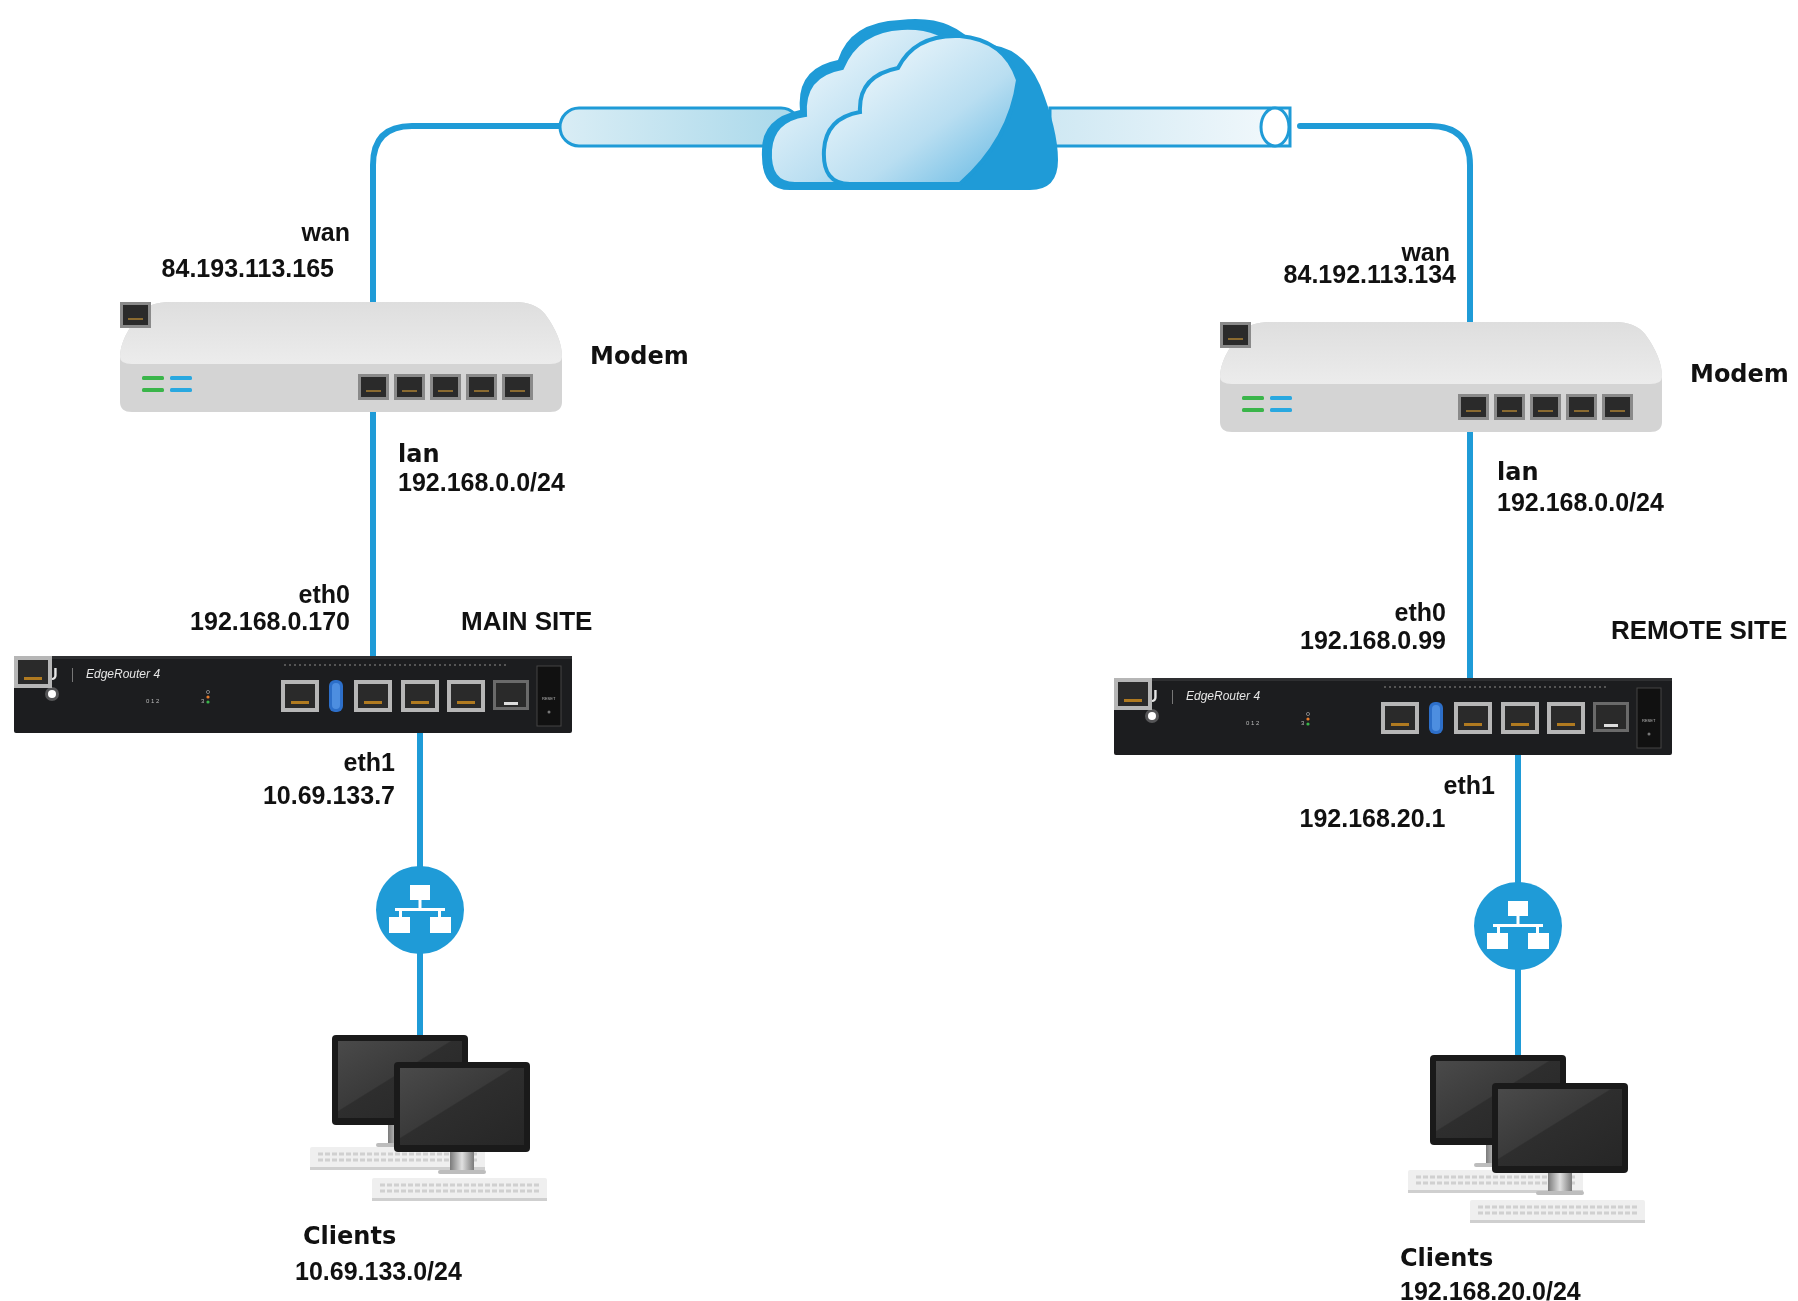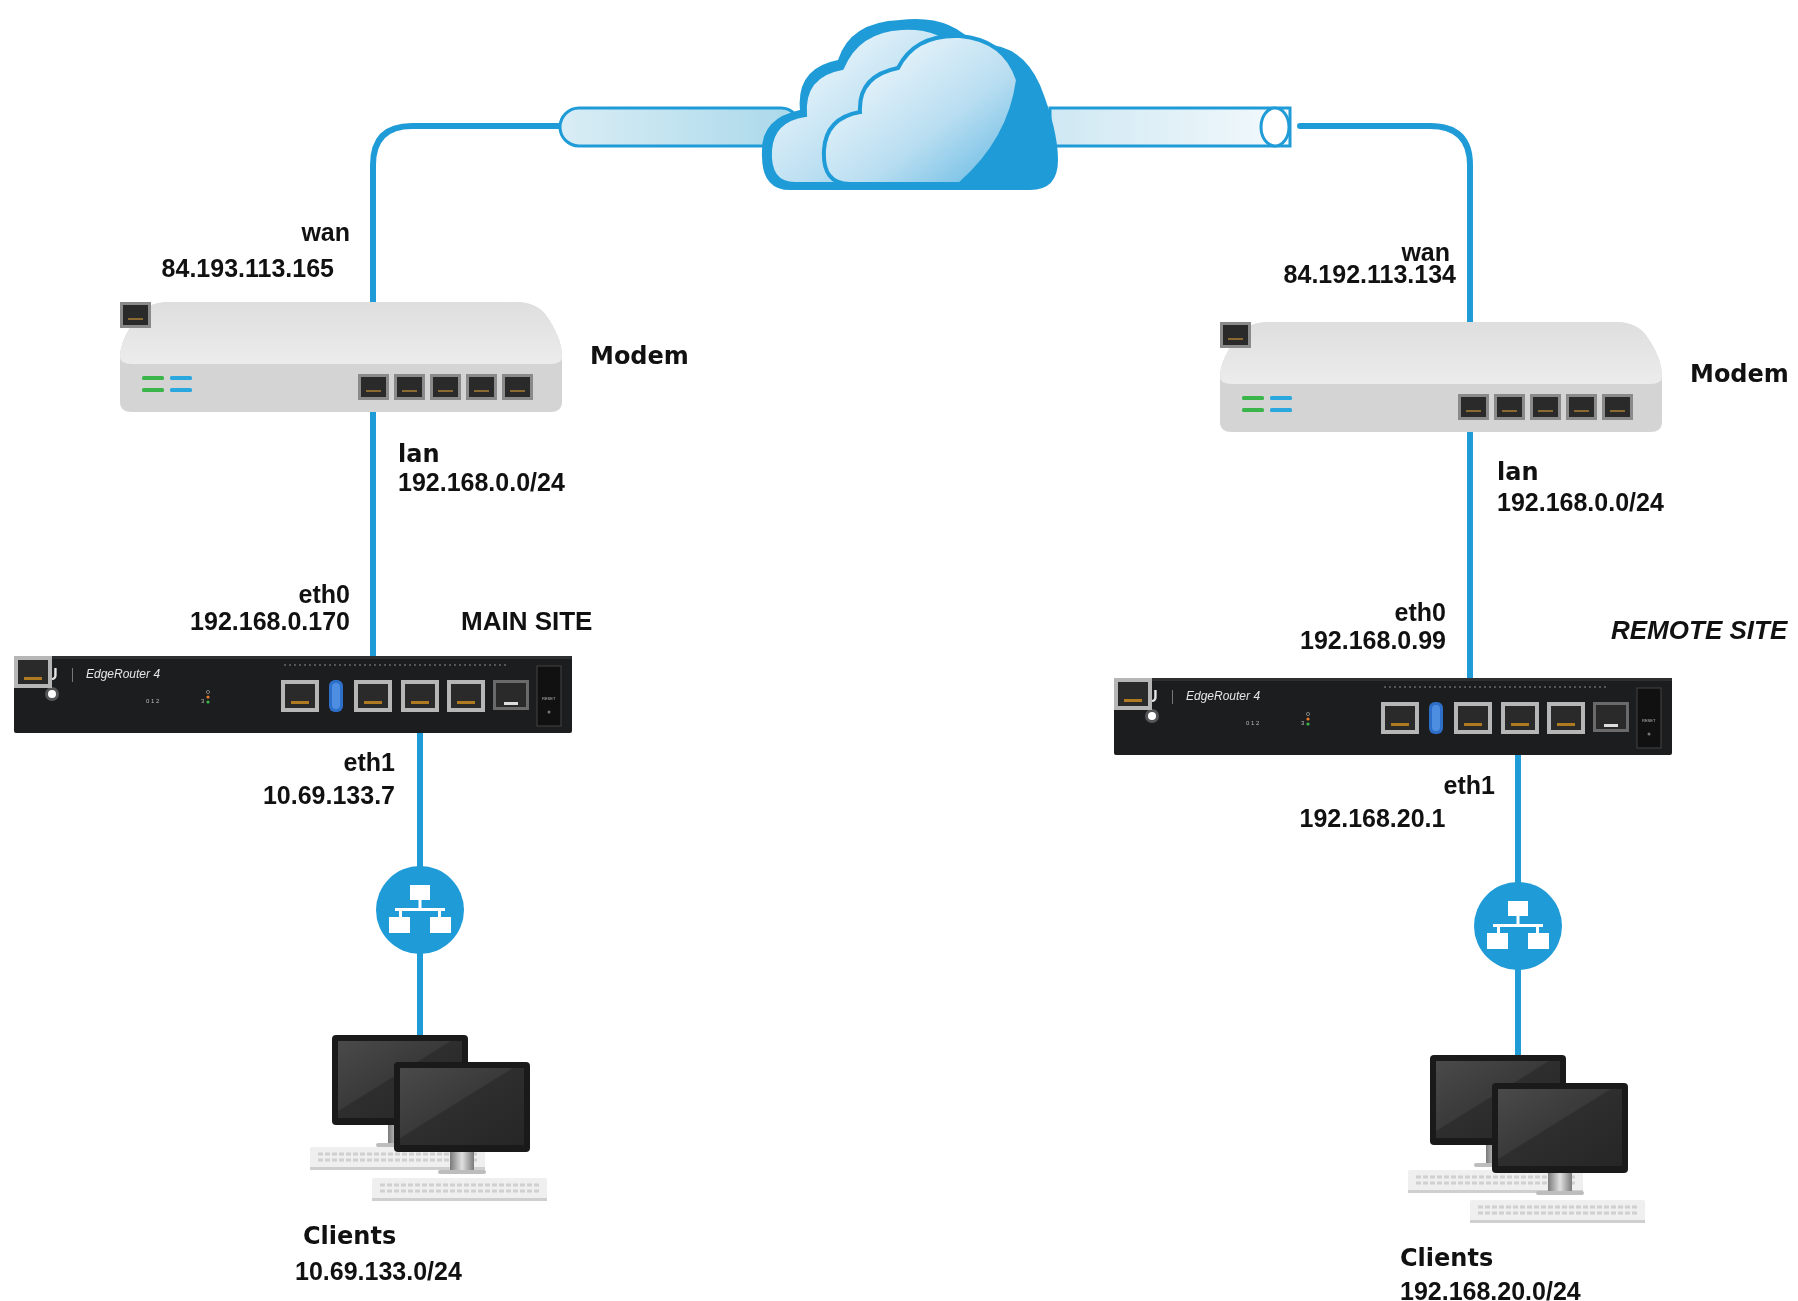--- a/index.html
+++ b/index.html
@@ -198,17 +198,17 @@
 <div class="lbl dv" style="left:303px;top:1222px;">Clients</div>
 <div class="lbl" style="left:295px;top:1257px;">10.69.133.0/24</div>
 
 <div class="lbl r" style="left:1300px;top:238px;width:150px;">wan</div>
 <div class="lbl r" style="left:1200px;top:260px;width:256px;">84.192.113.134</div>
 <div class="lbl dv" style="left:1690px;top:360px;">Modem</div>
 <div class="lbl dv" style="left:1497px;top:458px;">lan</div>
 <div class="lbl" style="left:1497px;top:488px;">192.168.0.0/24</div>
 <div class="lbl r" style="left:1300px;top:598px;width:146px;">eth0</div>
 <div class="lbl r" style="left:1200px;top:626px;width:246px;text-align:right;">192.168.0.99</div>
-<div class="lbl site" style="left:1611px;top:616px;font-style:italic;">REMOTE SITE</div>
+<div class="lbl site" style="left:1611px;top:616px;">REMOTE SITE</div>
 <div class="lbl r" style="left:1350px;top:771px;width:145px;">eth1</div>
 <div class="lbl r" style="left:1250px;top:804px;width:245px;text-align:center;">192.168.20.1</div>
 <div class="lbl dv" style="left:1400px;top:1244px;">Clients</div>
 <div class="lbl" style="left:1400px;top:1277px;">192.168.20.0/24</div>
 
 </body></html>

